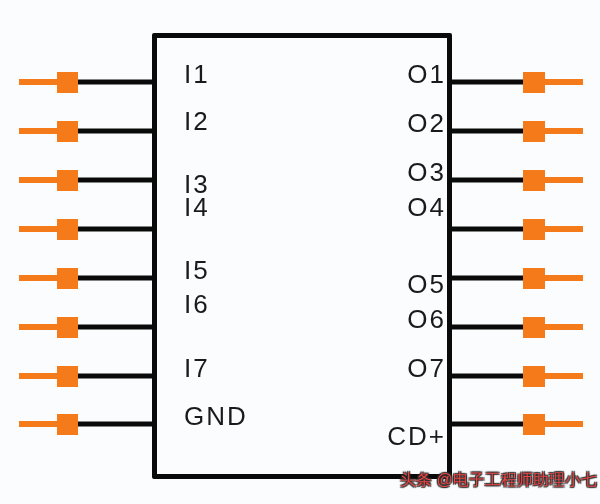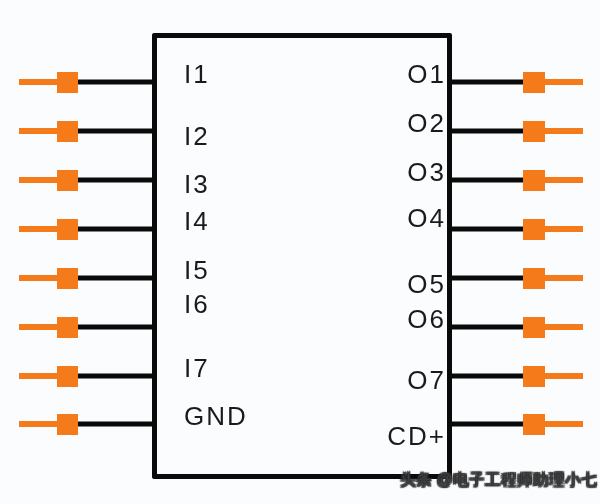--- a/index.html
+++ b/index.html
@@ -27,21 +27,21 @@
       line-height: 24px;
       height: 24px;
       white-space: nowrap;
     }
     .pin-label.left { left: 184px; }
     .pin-label.right { right: 154px; text-align: right; }
     .watermark {
       position: absolute;
       left: 400px; top: 470px;
       font-size: 16px;
-      color: #404040;
+      color: #ef4444;
       text-shadow: 0 0 1px #222, 1px 1px 1px #333, -1px -1px 1px #333, 1px -1px 1px #333, -1px 1px 1px #333;
       white-space: nowrap;
       letter-spacing: 0px;
     }
   </style>
 </head>
 <body>
 
 <svg id="diagram" width="600" height="504" viewBox="0 0 600 504" xmlns="http://www.w3.org/2000/svg">
 
@@ -128,30 +128,30 @@
       <line x1="446" y1="424" x2="523" y2="424" stroke="#0a0a0a" stroke-width="5"></line>
       <rect x="523" y="414" width="22" height="21" fill="#f47a1a"></rect>
       <line x1="545" y1="424" x2="583" y2="424" stroke="#f47a1a" stroke-width="6"></line>
     </g>
   </g>
 </svg>
 
 <div class="ic-body"></div>
 
 <div class="pin-label left" style="top:62px">I1</div>
-<div class="pin-label left" style="top:124px">I2</div>
+<div class="pin-label left" style="top:109px">I2</div>
 <div class="pin-label left" style="top:172px">I3</div>
-<div class="pin-label left" style="top:209px">I4</div>
+<div class="pin-label left" style="top:195px">I4</div>
 <div class="pin-label left" style="top:258px">I5</div>
 <div class="pin-label left" style="top:292px">I6</div>
 <div class="pin-label left" style="top:356px">I7</div>
 <div class="pin-label left" style="top:404px">GND</div>
 
 <div class="pin-label right" style="top:62px">O1</div>
 <div class="pin-label right" style="top:111px">O2</div>
 <div class="pin-label right" style="top:160px">O3</div>
-<div class="pin-label right" style="top:206px">O4</div>
+<div class="pin-label right" style="top:195px">O4</div>
 <div class="pin-label right" style="top:272px">O5</div>
 <div class="pin-label right" style="top:307px">O6</div>
-<div class="pin-label right" style="top:368px">O7</div>
+<div class="pin-label right" style="top:356px">O7</div>
 <div class="pin-label right" style="top:424px">CD+</div>
 
 <div class="watermark">头条 @电子工程师助理小七</div>
 
 </body></html>

